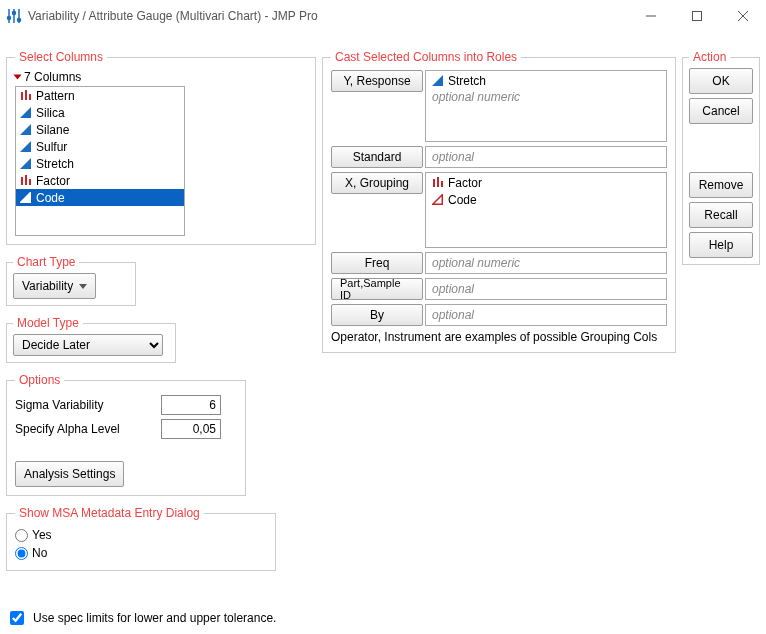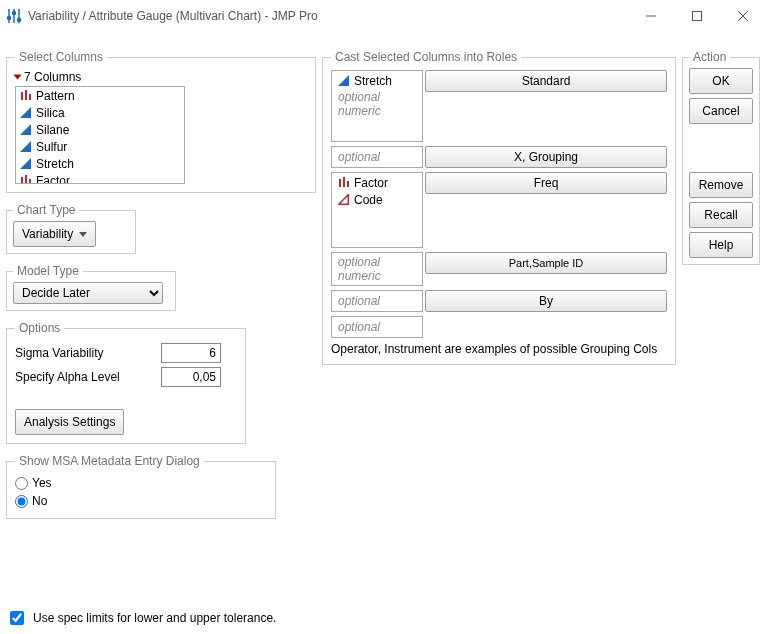--- a/index.html
+++ b/index.html
@@ -12,27 +12,27 @@
   .win-btns { display: flex; height: 100%; }
   .win-btn { width: 46px; height: 100%; display: flex; align-items: center; justify-content: center; color: #555; }
   .win-btn svg { width: 10px; height: 10px; }
 
   .body { display: flex; padding: 18px 6px 6px 6px; gap: 6px; }
   .left { width: 310px; display: flex; flex-direction: column; gap: 10px; }
   .mid  { flex: 1; }
   .right{ width: 78px; }
 
   fieldset { border: 1px solid #ccc; margin: 0; padding: 6px 8px 8px 8px; position: relative; }
-  legend { padding: 0 4px; color: #737373; }
+  legend { padding: 0 4px; color: #ef4444; }
   .slim { padding: 4px 6px 6px 6px; }
 
   
   .colhdr { display: flex; align-items: center; gap: 4px; margin-bottom: 2px; }
   .disclose { width:0; height:0; border-top:4px solid transparent; border-bottom:4px solid transparent; border-left:5px solid #b00; display:inline-block; transform: rotate(90deg); }
-  .col-list { border: 1px solid #aaa; height: 98px; overflow: hidden; background: #fff; width: 170px; }
+  .col-list { border: 1px solid #aaa; height: 150px; overflow: hidden; background: #fff; width: 170px; }
   .col-list .row { display: flex; align-items: center; height: 17px; padding: 0 4px; gap: 4px; }
   .row.selected { background: #0a63c2; color: #fff; }
 
   
   .ic { width: 12px; height: 12px; display: inline-flex; align-items: center; justify-content: center; }
   .ic svg { width: 12px; height: 12px; display: block; }
   .fill-red { fill: #c1272b; }
   .fill-blue { fill: #1b6dc1; }
   .stroke-red { stroke: #c1272b; fill: none; stroke-width: 1.5; }
   .selected .fill-red, .selected .stroke-red { fill:#fff; stroke:#fff; }
@@ -231,20 +231,21 @@
           <input type="radio" name="msa" checked="" style="">
           <span>No</span>
         </div>
     </fieldset>
   </div>
 
   <div class="mid">
     <fieldset>
       <legend>Cast Selected Columns into Roles</legend>
       <div class="role-grid">
+        <span class="btn role-btn">Y, Response</span>
         <div class="role-box tall1" id="y-box">
             <div class="role-item">
               <span class="ic">
                 <svg viewBox="0 0 12 12">
                   <use href="#i-tri" class="fill-blue"></use>
                 </svg>
               </span>
               <span>Stretch</span>
             </div>
             <span class="placeholder">optional numeric</span>

